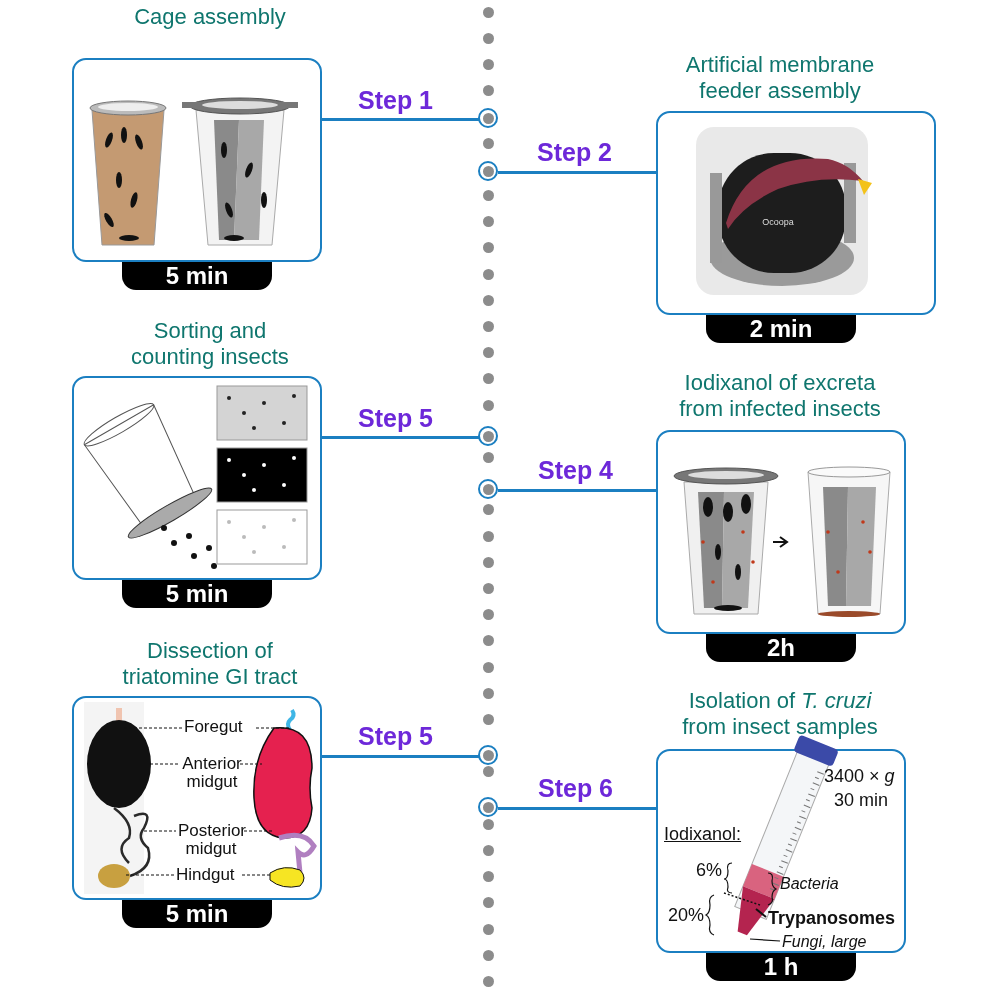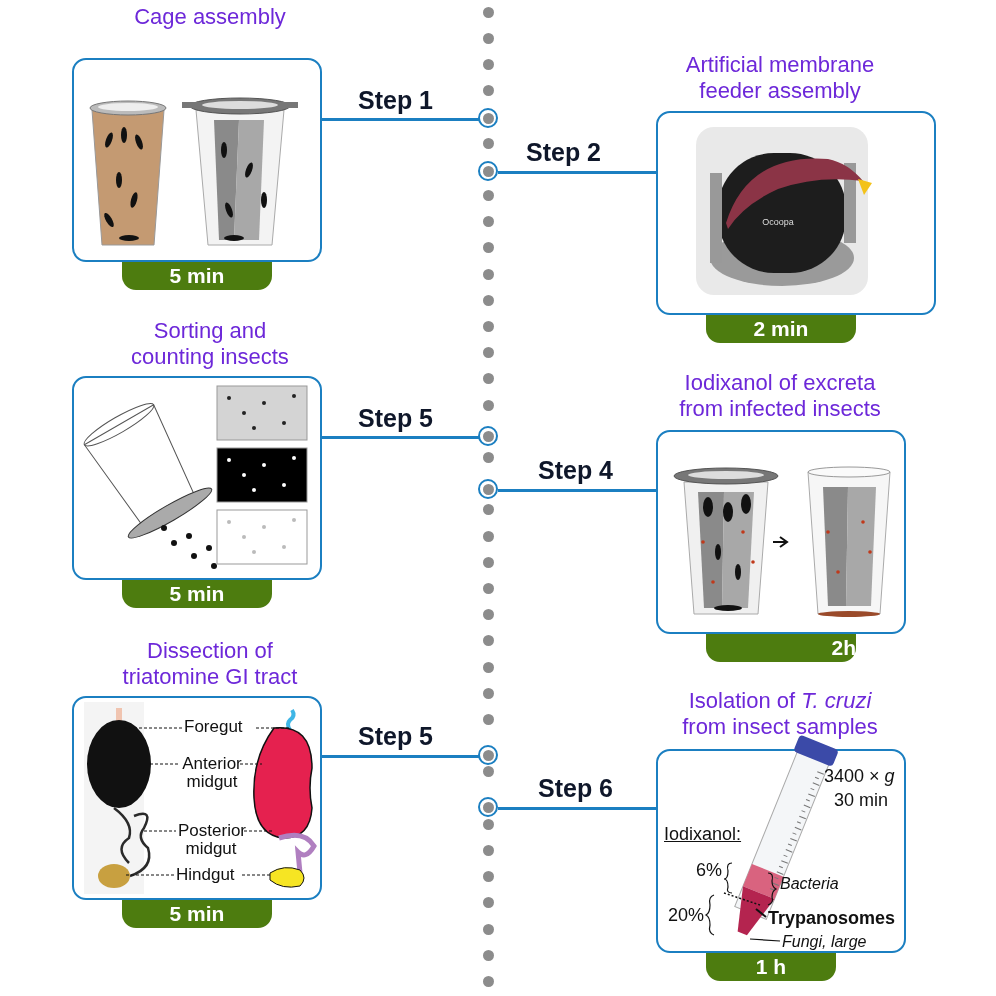--- a/index.html
+++ b/index.html
@@ -1,20 +1,20 @@
 <!DOCTYPE html>
 <html><head>
 <meta charset="utf-8">
 <style>
   html,body{margin:0;padding:0;background:#fff;}
   body{width:996px;height:996px;position:relative;overflow:hidden;font-family:"Liberation Sans",sans-serif;color:#111;}
-  .title{position:absolute;text-align:center;font-size:22px;line-height:26px;color:#6d28d9;}
+  .title{position:absolute;text-align:center;font-size:22px;line-height:26px;color:#0f766e;}
   .card{position:absolute;border:2.5px solid #1b7fc1;border-radius:14px;background:#fff;box-sizing:border-box;}
-  .badge{position:absolute;height:28px;background:#4d7c0f;border-radius:0 0 14px 14px;color:#fff;font-weight:bold;font-size:21px;text-align:center;line-height:28px;}
-  .step{position:absolute;color:#0f172a;font-weight:bold;font-size:25px;}
+  .badge{position:absolute;height:28px;background:#000000;border-radius:0 0 14px 14px;color:#fff;font-weight:bold;font-size:24px;text-align:center;line-height:28px;}
+  .step{position:absolute;color:#6d28d9;font-weight:bold;font-size:25px;}
   .connector{position:absolute;height:2.5px;background:#1b7fc1;}
   .dot{position:absolute;width:11px;height:11px;border-radius:50%;background:#8c8c8c;}
   .ring{position:absolute;width:20px;height:20px;border-radius:50%;border:2.5px solid #1b7fc1;box-sizing:border-box;background:#fff;}
   .ring::after{content:"";position:absolute;left:50%;top:50%;width:11px;height:11px;margin:-5.5px 0 0 -5.5px;border-radius:50%;background:#8c8c8c;}
   .lbl{position:absolute;font-size:17px;line-height:18px;color:#111;}
   svg{position:absolute;overflow:visible;}
 </style>
 </head>
 <body>
 
@@ -106,21 +106,21 @@
     <ellipse cx="124" cy="145" rx="72" ry="28" fill="#9a9a9a"></ellipse>
     <rect x="60" y="40" width="128" height="120" rx="56" fill="#1d1d1d"></rect>
     <rect x="52" y="60" width="12" height="90" fill="#999"></rect>
     <rect x="186" y="50" width="12" height="80" fill="#999"></rect>
     <path d="M68 110 Q90 40 170 46 Q190 50 205 68 Q160 62 120 76 Q85 92 70 116 Z" fill="#8b3446"></path>
     <path d="M200 66 L214 70 L206 82 Z" fill="#f3c21a"></path>
     <text x="120" y="112" fill="#ddd" font-size="9" font-family="Liberation Sans, sans-serif" text-anchor="middle">Ocoopa</text>
   </svg>
 </div>
 <div class="badge" style="left:706px;top:315px;width:150px;">2 min</div>
-<div class="step" style="left:526px;top:138px;">Step 2</div>
+<div class="step" style="left:537px;top:138px;">Step 2</div>
 <div class="connector" style="left:498px;top:171px;width:158px;"></div>
 
 <div class="title" style="left:80px;top:318px;width:260px;">
   <div>Sorting and</div>
   <div>counting insects</div>
 </div>
 <div class="card" style="left:72px;top:376px;width:250px;height:204px;">
   <svg width="250" height="204" style="left:0;top:0;">
     <g transform="rotate(-30 70 90)">
       <path d="M30 40 L110 40 L100 140 L40 140 Z" fill="none" stroke="#555"></path>
@@ -200,21 +200,21 @@
     <ellipse cx="191" cy="40" rx="41" ry="5" fill="#fafafa" stroke="#999"></ellipse>
     <ellipse cx="191" cy="182" rx="31" ry="3" fill="#9a4a2a"></ellipse>
     <g fill="#c0391b">
         <circle cx="170" cy="100" r="1.8"></circle>
         <circle cx="205" cy="90" r="1.8"></circle>
         <circle cx="180" cy="140" r="1.8"></circle>
         <circle cx="212" cy="120" r="1.8"></circle>
       </g>
   </svg>
 </div>
-<div class="badge" style="left:706px;top:634px;width:150px;text-align:right;">2h</div>
+<div class="badge" style="left:706px;top:634px;width:150px;">2h</div>
 <div class="step" style="left:538px;top:456px;">Step 4</div>
 <div class="connector" style="left:498px;top:489px;width:158px;"></div>
 
 <div class="title" style="left:80px;top:638px;width:260px;">
   <div>Dissection of</div>
   <div>triatomine GI tract</div>
 </div>
 <div class="card" style="left:72px;top:696px;width:250px;height:204px;">
   <svg width="250" height="204" style="left:0;top:0;">
     <rect x="10" y="4" width="60" height="192" fill="#f4f4f4"></rect>
@@ -306,15 +306,15 @@
       <path d="M110 122 Q116 122 114 130 Q114 136 118 138 Q114 140 114 146 Q116 152 110 154"></path>
       <path d="M98 158 L108 166" stroke-width="2"></path>
       <path d="M92 188 L122 190" stroke-width="1.2"></path>
     </g>
     <line x1="66" y1="142" x2="102" y2="154" stroke="#111" stroke-dasharray="2,2" stroke-width="1.5"></line>
   </svg>
   <div class="lbl" style="left:122px;top:124px;font-style:italic;font-size:16px;">Bacteria</div>
   <div class="lbl" style="left:110px;top:158px;font-weight:bold;font-size:18px;">Trypanosomes</div>
   <div class="lbl" style="left:124px;top:182px;font-style:italic;font-size:16px;">Fungi, large debris</div>
 </div>
-<div class="badge" style="left:706px;top:953px;width:130px;">1 h</div>
+<div class="badge" style="left:706px;top:953px;width:150px;">1 h</div>
 <div class="step" style="left:538px;top:774px;">Step 6</div>
 <div class="connector" style="left:498px;top:807px;width:158px;"></div>
 
 </body></html>

